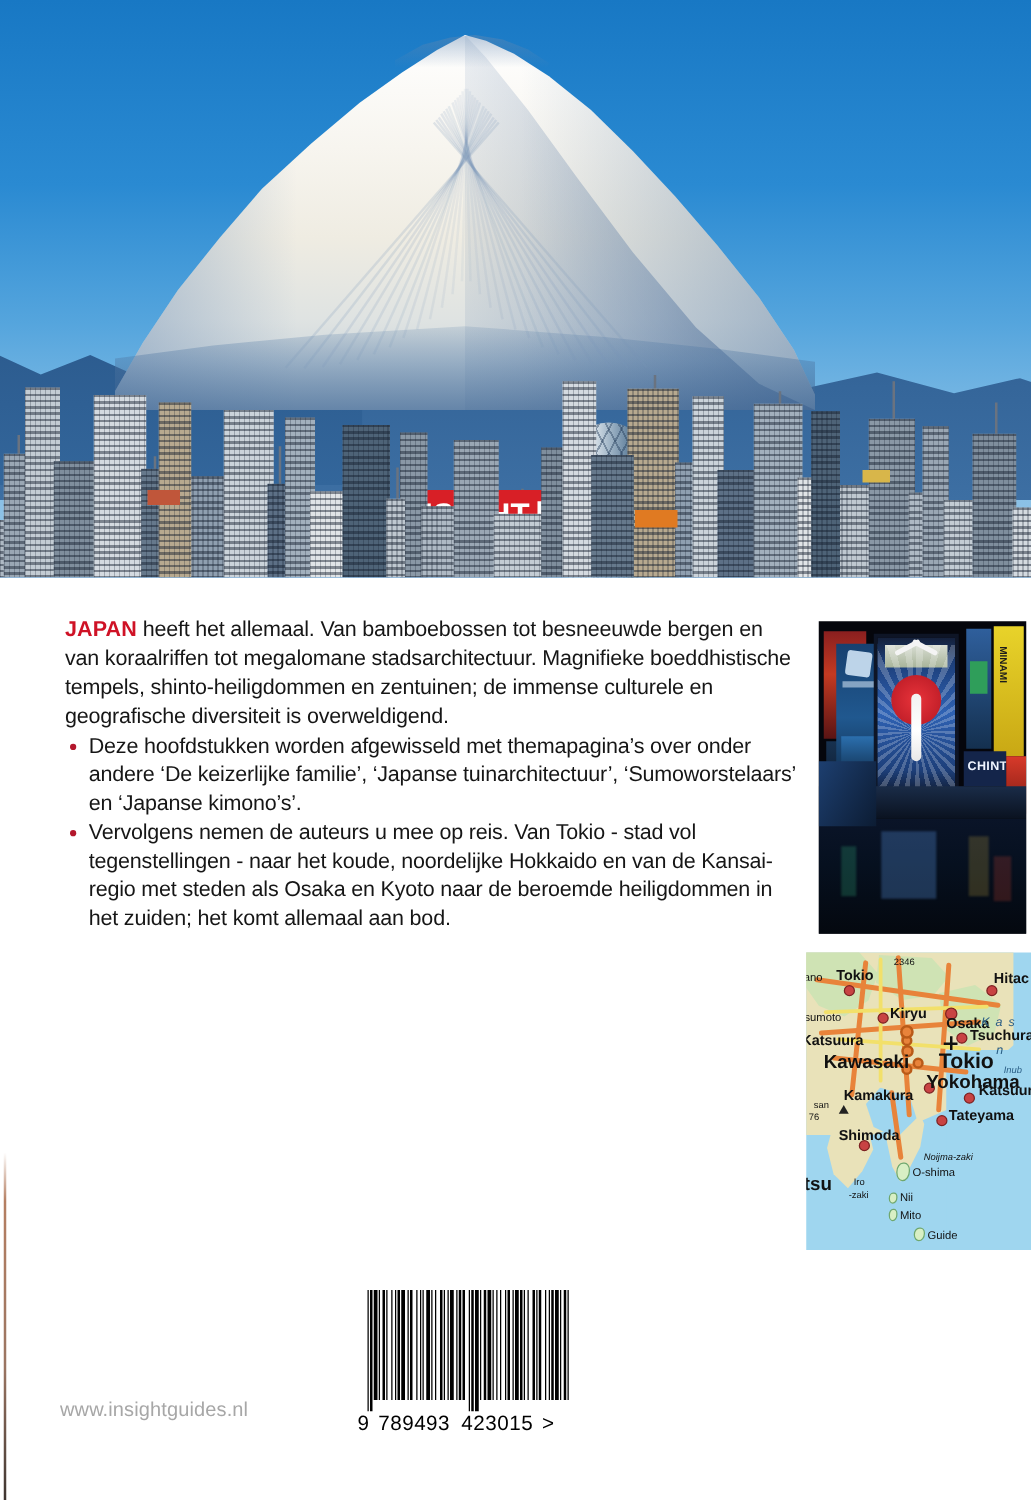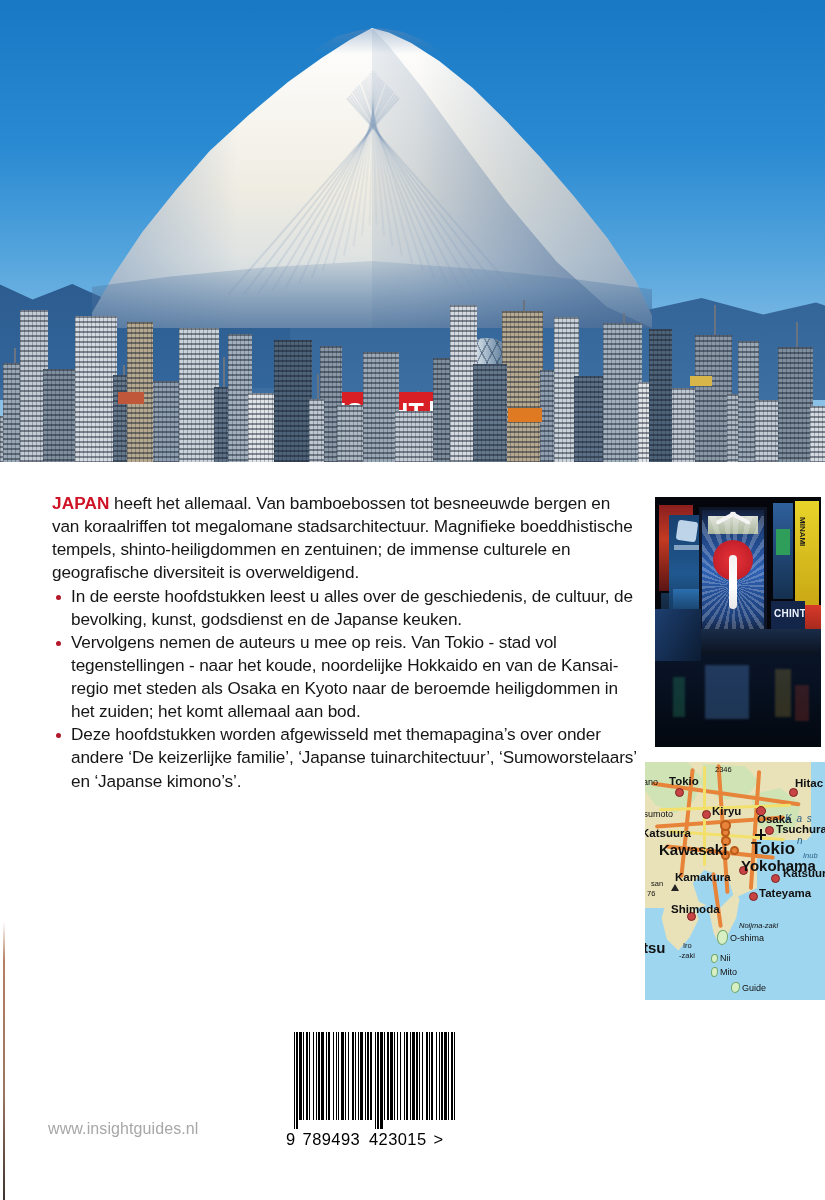--- a/index.html
+++ b/index.html
@@ -514,23 +514,22 @@
   </div>
 
   <div class="spine-edge-2"></div>
   <div class="spine-edge"></div>
 
   <div class="blurb">
     <p class="p-lead"><span class="kicker">JAPAN</span><span> heeft het allemaal. Van bamboebossen tot besneeuwde bergen en van koraalriffen tot megalomane stadsarchitectuur. Magnifieke boeddhistische tempels, shinto-heiligdommen en zentuinen; de immense culturele en geografische diversiteit is overweldigend.</span></p>
 
 
     <ul class="bullets">
-      <li>In de eerste hoofdstukken leest u alles over de geschiedenis, de cultuur, de bevolking, kunst, godsdienst en de Japanse keuken.</li>
+      <li>Deze hoofdstukken worden afgewisseld met themapagina’s over onder andere ‘De keizerlijke familie’, ‘Japanse tuinarchitectuur’, ‘Sumoworstelaars’ en ‘Japanse kimono’s’.</li>
       <li>Vervolgens nemen de auteurs u mee op reis. Van Tokio - stad vol tegenstellingen - naar het koude, noordelijke Hokkaido en van de Kansai-regio met steden als Osaka en Kyoto naar de beroemde heiligdommen in het zuiden; het komt allemaal aan bod.</li>
-      <li>Deze hoofdstukken worden afgewisseld met themapagina’s over onder andere ‘De keizerlijke familie’, ‘Japanse tuinarchitectuur’, ‘Sumoworstelaars’ en ‘Japanse kimono’s’.</li>
     </ul>
 
   </div>
 
   <div class="thumb-neon">
     <div class="nbill" style="left:4px;  top:8px;  width:34px; height:86px; background:linear-gradient(to bottom,#8a1f1f,#c33a22 40%,#5a1414);"></div>
     <div class="nbill" style="left:6px;  top:96px; width:30px; height:40px; background:linear-gradient(to bottom,#17314f,#0d1c30);"></div>
 
     <div class="nbill" style="left:14px; top:18px; width:36px; height:118px; background:linear-gradient(to bottom,#17406f,#20588f 50%,#0e2845);">
       <div style="position:absolute;left:8px;top:6px;width:20px;height:20px;background:#cfe3f5;border-radius:3px;transform:rotate(8deg);opacity:.9;"></div>

